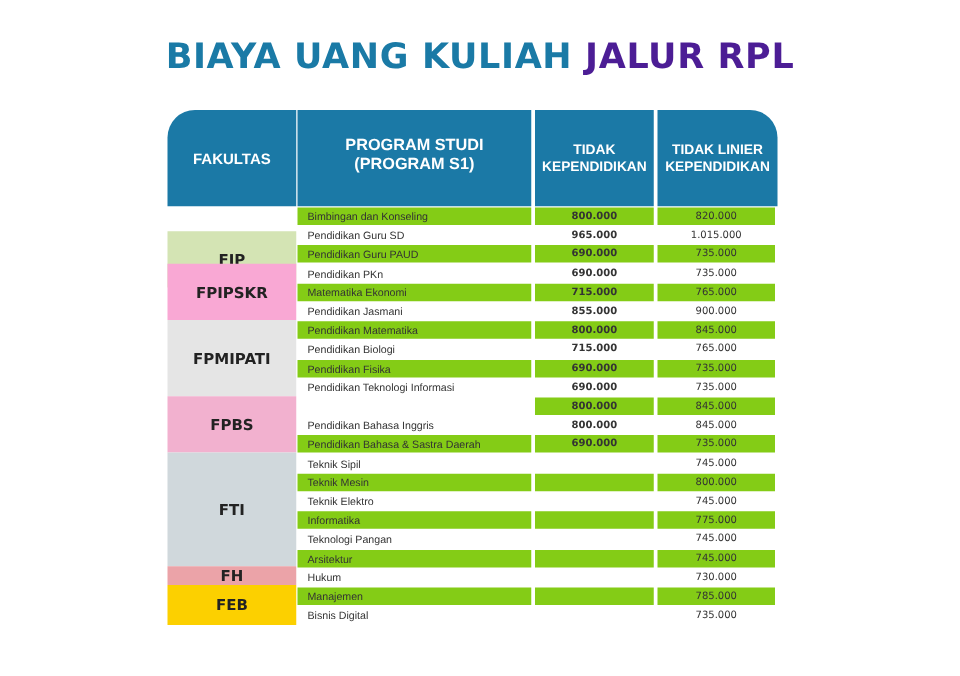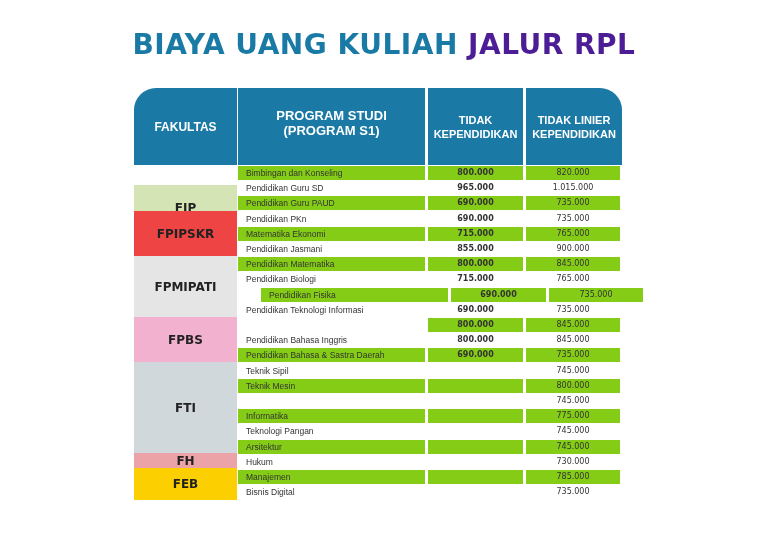--- a/index.html
+++ b/index.html
@@ -44,21 +44,21 @@
     </div>
   </div>
 <div class="header h-tl">
     <div>
       <div>TIDAK LINIER</div>
       <div>KEPENDIDIKAN</div>
     </div>
   </div>
 
 <div class="fac" style="top:166px;height:45px;background:#d4e4b4;margin-top:19px;">FIP</div>
-<div class="fac" style="top:211px;height:45px;background:#ef4444;">FPIPSKR</div>
+<div class="fac" style="top:211px;height:45px;background:#f9a8d4;">FPIPSKR</div>
 <div class="fac" style="top:256px;height:61px;background:#e5e5e5;">FPMIPATI</div>
 <div class="fac" style="top:317px;height:45px;background:#f2b1cf;">FPBS</div>
 <div class="fac" style="top:362px;height:91px;background:#d0d8dc;">FTI</div>
 <div class="fac" style="top:453px;height:15px;background:#eba3a8;">FH</div>
 <div class="fac" style="top:468px;height:32px;background:#fcd000;">FEB</div>
 
 <div id="rows">
     <div class="row shade" style="top: 166px;">
       <div class="cell c-prog">Bimbingan dan Konseling</div>
       <div class="cell c-lin">800.000</div>
@@ -92,21 +92,21 @@
     <div class="row shade" style="top: 257.2px;">
       <div class="cell c-prog">Pendidikan Matematika</div>
       <div class="cell c-lin">800.000</div>
       <div class="cell c-tl">845.000</div>
     </div>
     <div class="row" style="top: 272.4px;">
       <div class="cell c-prog">Pendidikan Biologi</div>
       <div class="cell c-lin">715.000</div>
       <div class="cell c-tl">765.000</div>
     </div>
-    <div class="row shade" style="top: 287.6px; margin-left: 23px;">
+    <div class="row shade" style="top: 287.6px;">
       <div class="cell c-prog">Pendidikan Fisika</div>
       <div class="cell c-lin">690.000</div>
       <div class="cell c-tl">735.000</div>
     </div>
     <div class="row" style="top: 302.8px;">
       <div class="cell c-prog">Pendidikan Teknologi Informasi</div>
       <div class="cell c-lin">690.000</div>
       <div class="cell c-tl">735.000</div>
     </div>
     <div class="row shade" style="top: 318px;">
@@ -127,20 +127,21 @@
       <div class="cell c-prog">Teknik Sipil</div>
       <div class="cell c-lin"></div>
       <div class="cell c-tl">745.000</div>
     </div>
     <div class="row shade" style="top: 378.8px;">
       <div class="cell c-prog">Teknik Mesin</div>
       <div class="cell c-lin"></div>
       <div class="cell c-tl">800.000</div>
     </div>
     <div class="row" style="top: 394px;">
+      <div class="cell c-prog">Teknik Elektro</div>
       <div class="cell c-lin"></div>
       <div class="cell c-tl">745.000</div>
     </div>
     <div class="row shade" style="top: 409.2px;">
       <div class="cell c-prog">Informatika</div>
       <div class="cell c-lin"></div>
       <div class="cell c-tl">775.000</div>
     </div>
     <div class="row" style="top: 424.4px;">
       <div class="cell c-prog">Teknologi Pangan</div>

